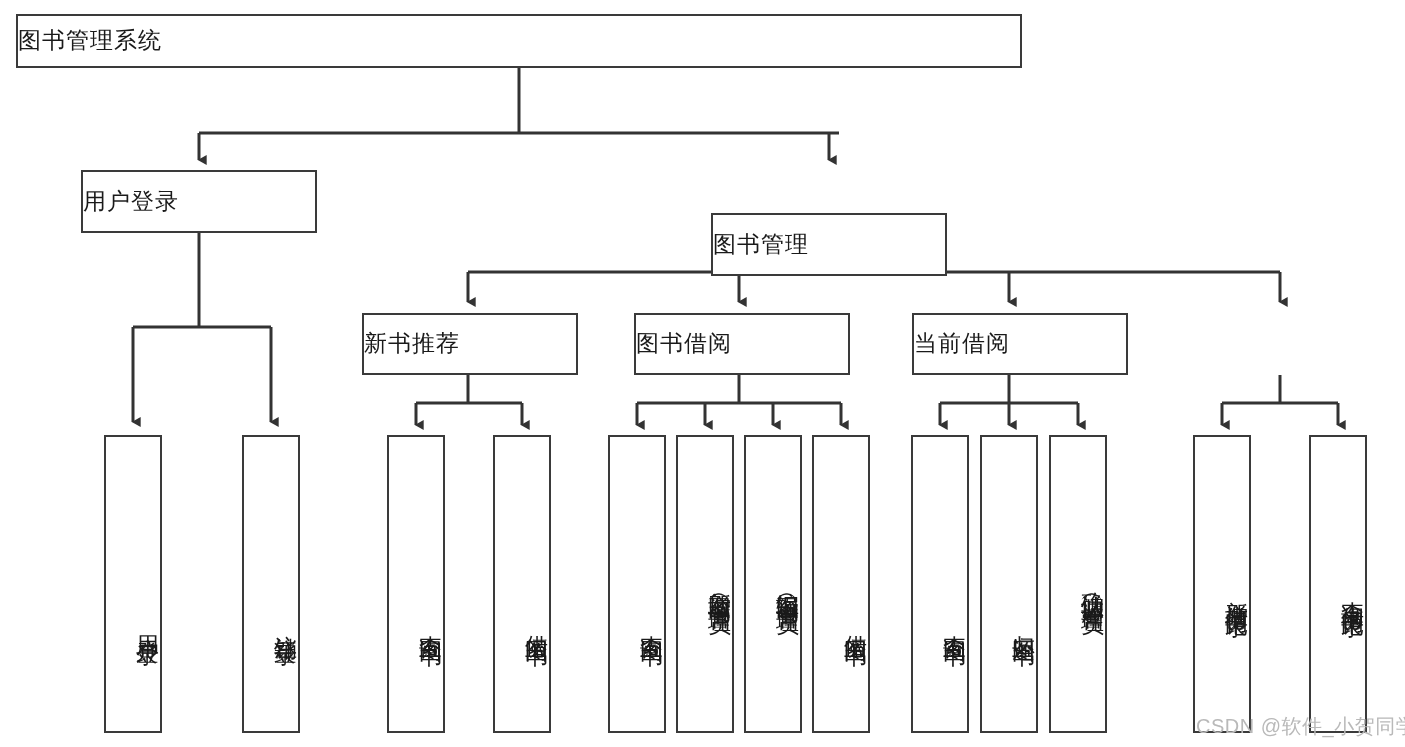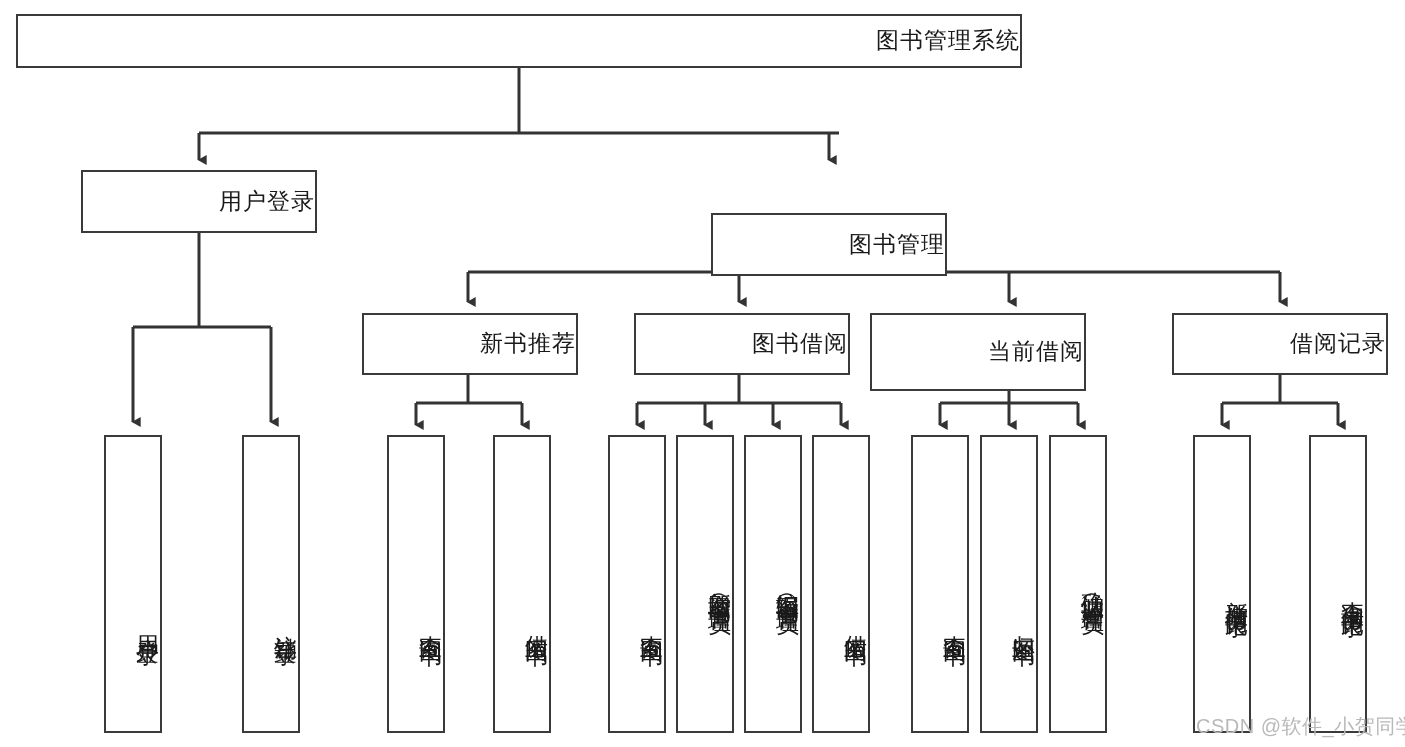--- a/index.html
+++ b/index.html
@@ -24,21 +24,21 @@
     width: 1405px;
     height: 747px;
   }
   .node {
     position: absolute;
     box-sizing: border-box;
     background: #ffffff;
     border: 2.5px solid #3a3a3a;
     display: flex;
     align-items: center;
-    justify-content: flex-end;
+    justify-content: flex-start;
     color: #1a1a1a;
   }
   .node-h {
     font-size: 23px;
     letter-spacing: 1px;
     line-height: 1.1;
   }
   .node-v {
     font-size: 23px;
     writing-mode: vertical-rl;
@@ -126,25 +126,22 @@
   <div class="node node-h" style="left:711px; top:170px; width:236px; height:63px;margin-top:43px;">
     <span>图书管理</span>
   </div>
 
   <div class="node node-h" style="left:362px; top:313px; width:216px; height:62px;">
     <span>新书推荐</span>
   </div>
   <div class="node node-h" style="left:634px; top:313px; width:216px; height:62px;">
     <span>图书借阅</span>
   </div>
-  <div class="node node-h" style="left:870px; top:313px; width:216px; height:78px;font-family:Liberation Serif, serif;">
+  <div class="node node-h" style="left:912px; top:313px; width:216px; height:62px;font-family:Liberation Serif, serif;">
     <span>当前借阅</span>
-  </div>
-  <div class="node node-h" style="left:1172px; top:313px; width:216px; height:62px;">
-    <span>借阅记录</span>
   </div>
 
   <div class="node node-v pad-top-lg" style="left:104px; top:435px; width:58px; height:298px;">
     <span>用户登录</span>
   </div>
   <div class="node node-v pad-top-lg" style="left:242px; top:435px; width:58px; height:298px;">
     <span>注销登录</span>
   </div>
 
   <div class="node node-v pad-top-lg" style="left:387px; top:435px; width:58px; height:298px;">

